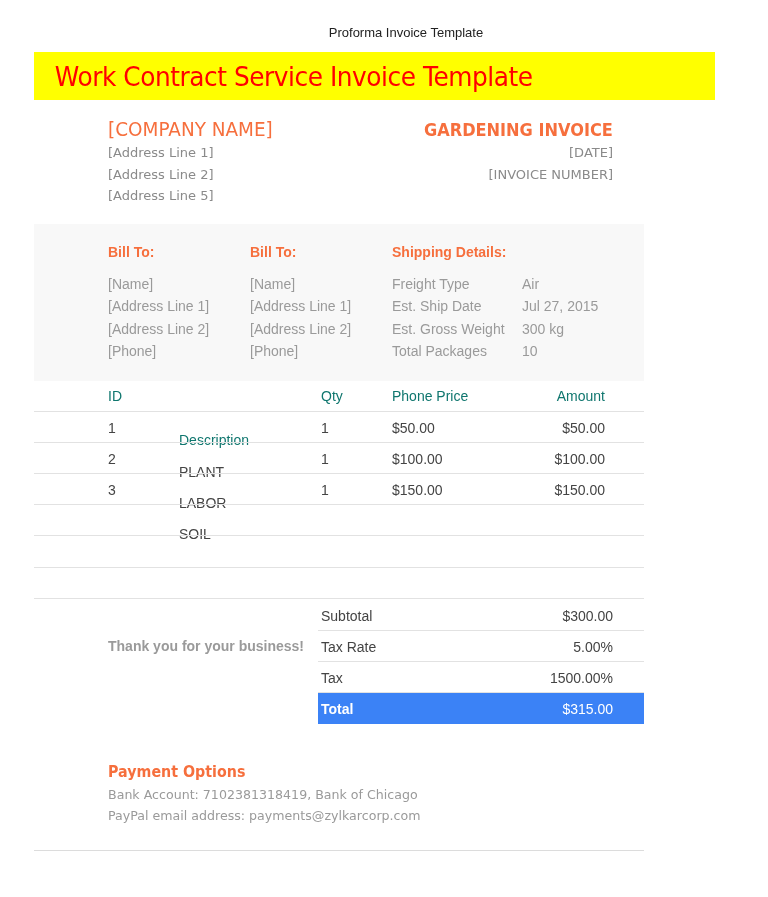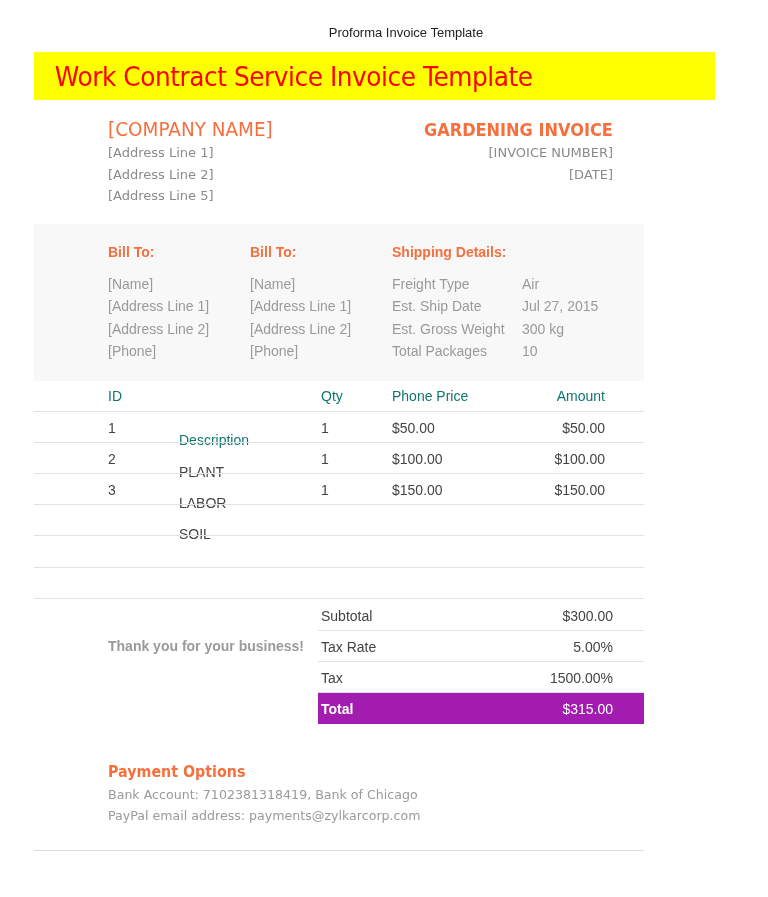--- a/index.html
+++ b/index.html
@@ -24,21 +24,21 @@
     .items-head { position: absolute; top: 388px; left: 34px; width: 610px; height: 24px; border-bottom: 1px solid #e2e2e2; font-size: 14px; color: #0f766e; }
     .row { position: absolute; left: 34px; width: 610px; height: 31px; border-bottom: 1px solid #e2e2e2; font-size: 14px; color: #444; }
     .cell { position: absolute; top: 8px; }
     .c-id { left: 74px; } .c-desc { left: 145px; margin-top: 44px; } .c-qty { left: 287px; } .c-unit { left: 358px; }
     .c-amt { right: 39px; text-align: left; }
 
     .thanks { position: absolute; top: 638px; left: 108px; font-size: 14px; font-weight: bold; color: #9a9a9a; }
     .sum-row { position: absolute; left: 318px; width: 326px; height: 31px; border-bottom: 1px solid #e2e2e2; font-size: 14px; color: #444; }
     .sum-row .lbl { position: absolute; left: 3px; top: 8px; }
     .sum-row .val { position: absolute; right: 31px; top: 8px; }
-    .sum-row.total { background: #a21caf; color: #fff; border-bottom: none; }
+    .sum-row.total { background: #3b82f6; color: #fff; border-bottom: none; }
     .sum-row.total .lbl { font-weight: bold; }
 
     .pay-title { position: absolute; top: 763px; left: 108px; font-family: "DejaVu Sans", sans-serif; font-size: 15px; font-weight: bold; color: #f66f3d; transform-origin: left; transform: scaleX(0.95); }
     .pay-line { position: absolute; left: 108px; font-family: "DejaVu Sans", sans-serif; font-size: 13px; color: #9a9a9a; transform-origin: left; transform: scaleX(0.97); }
     .foot-rule { position: absolute; top: 850px; left: 34px; width: 610px; border-top: 1px solid #dcdcdc; }
   </style>
 </head>
 <body>
 
 <div class="doc-caption">Proforma Invoice Template</div>
@@ -49,22 +49,22 @@
 
 <div class="hdr-left">
   <div class="company">[COMPANY NAME]</div>
   <div class="addr">[Address Line 1]</div>
   <div class="addr">[Address Line 2]</div>
   <div class="addr">[Address Line 5]</div>
 </div>
 
 <div class="hdr-right">
   <div class="inv-title">GARDENING INVOICE</div>
+  <div class="inv-meta">[DATE]</div>
   <div class="inv-meta">[INVOICE NUMBER]</div>
-  <div class="inv-meta">[DATE]</div>
 </div>
 
 <div class="info-band"></div>
 
 <div class="col-head" style="left:108px">Bill To:</div>
 <div class="col-lines" style="left:108px">
   <div>[Name]</div>
   <div>[Address Line 1]</div>
   <div>[Address Line 2]</div>
   <div>[Phone]</div>

